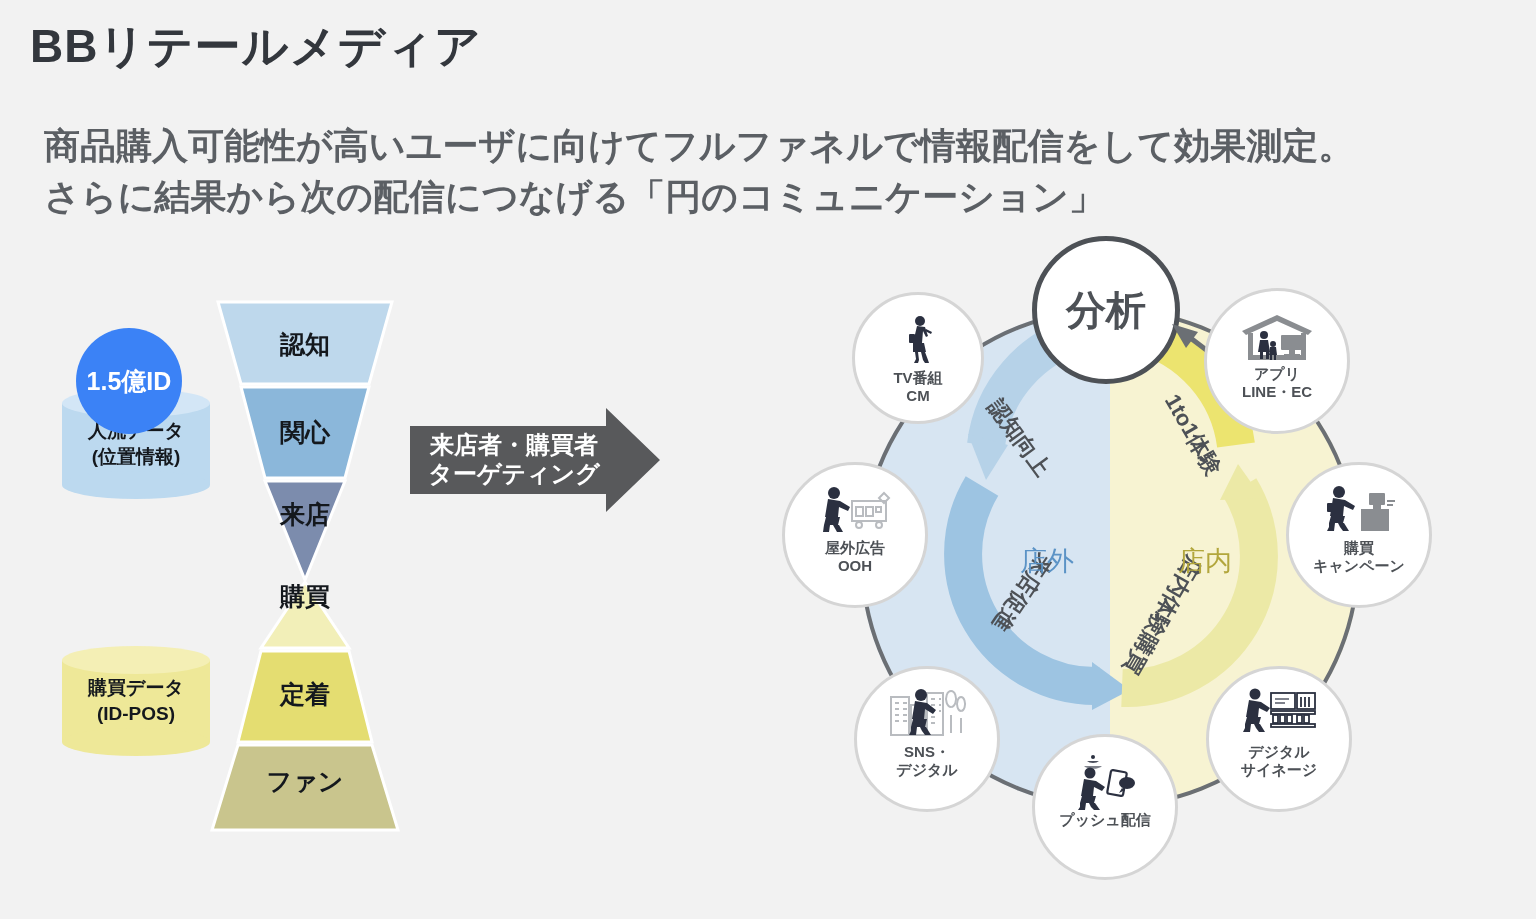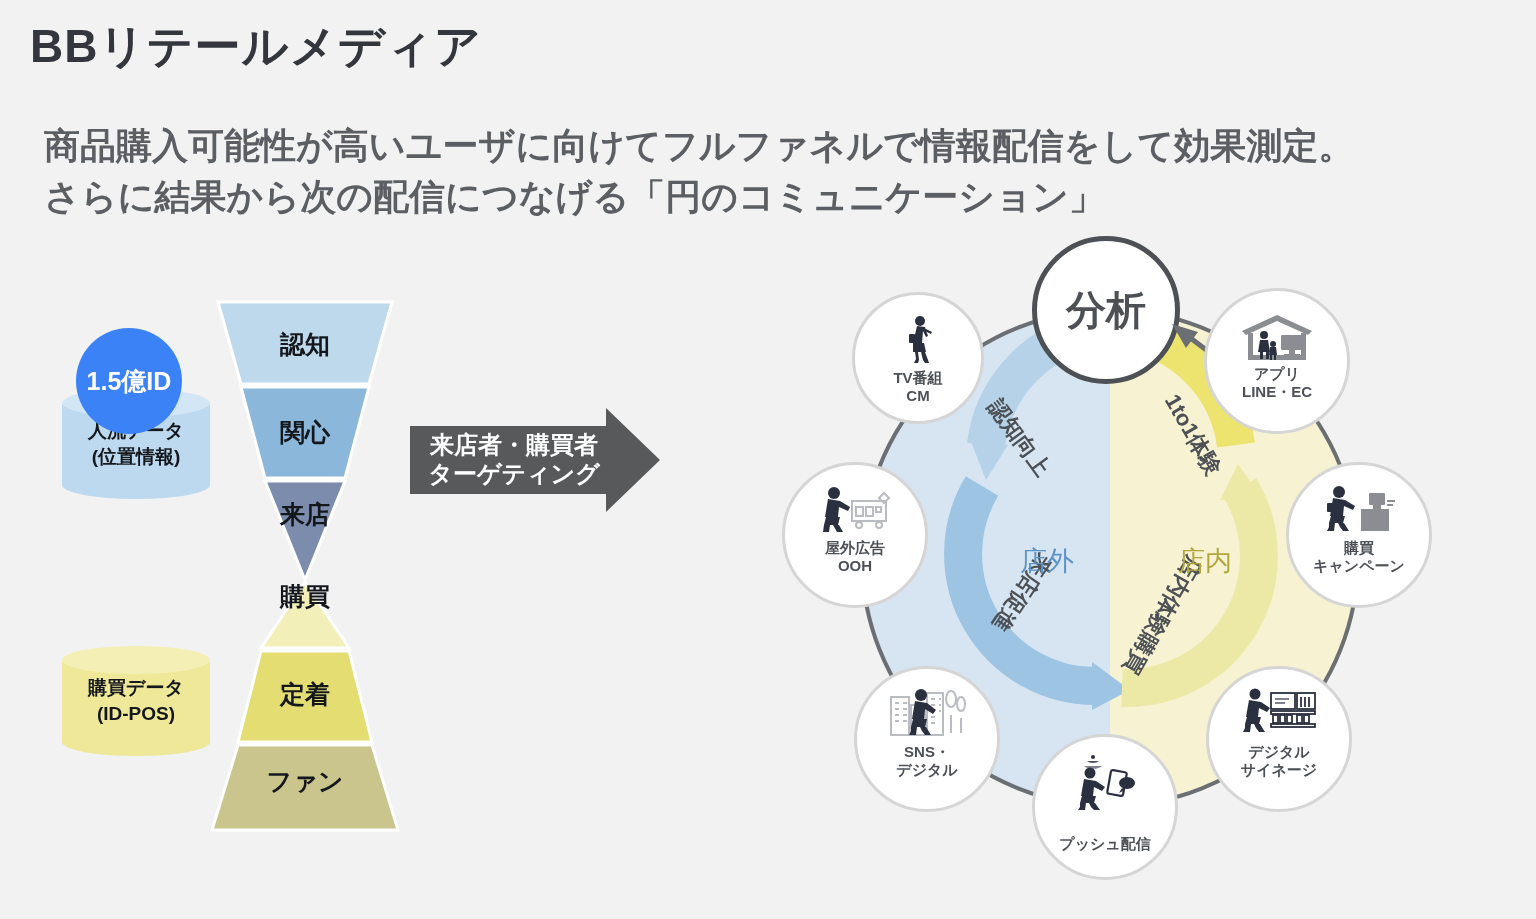--- a/index.html
+++ b/index.html
@@ -311,21 +311,21 @@
             <path d="M33 40 l6 0 5 8 -6 0 -3 -4z"></path>
           </g>
         </svg>
       </div>
       <div class="nlab">
         <div>SNS・</div>
         <div>デジタル</div>
       </div>
     </div>
 
-    <div class="node big" style="left:232px;top:486px;z-index:8;gap:24px;">
+    <div class="node big" style="left:232px;top:486px;z-index:8;">
       <div class="ic">
         <svg width="64" height="56" viewBox="0 0 64 56">
           <g fill="#2b3040">
             <circle cx="20" cy="6" r="2"></circle>
             <path d="M14 10 a7 4 0 0 0 12 0z" opacity="0.85"></path>
             <path d="M11 15 a10 5 0 0 0 18 0z" opacity="0.6"></path>
           </g>
           <g fill="#2b3040" transform="translate(0,16)">
             <circle cx="17" cy="6" r="5.5"></circle>
             <path d="M11 12 l12 2 9 6 -3 4 -8 -4 -1 9 -12 0z"></path>

